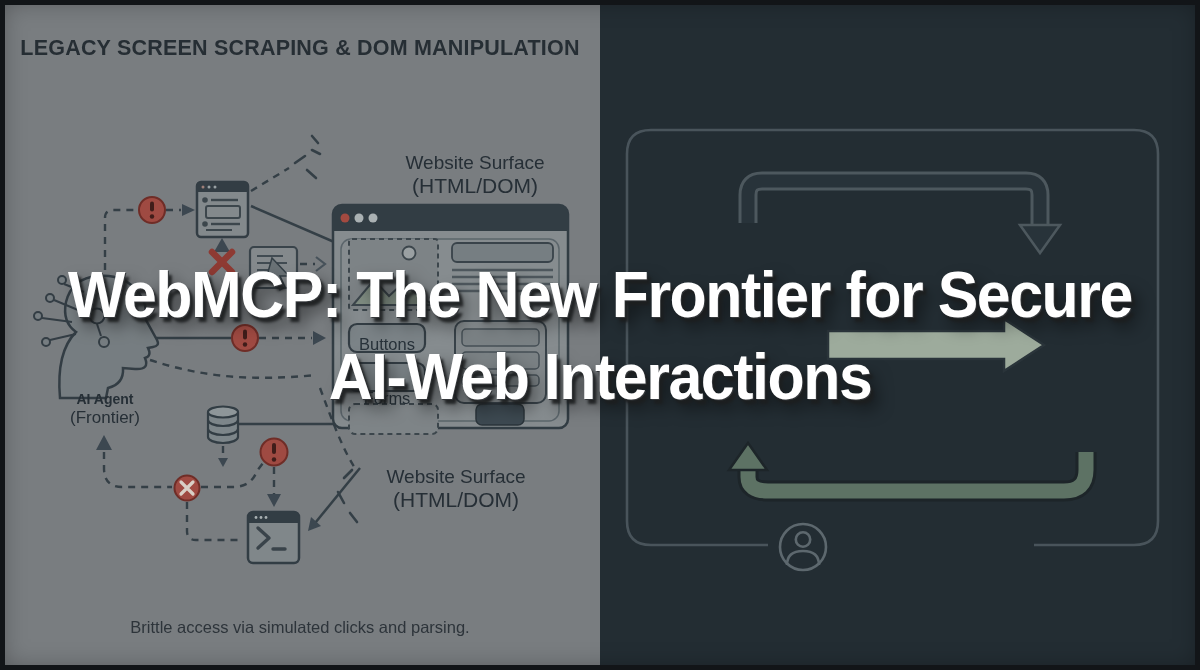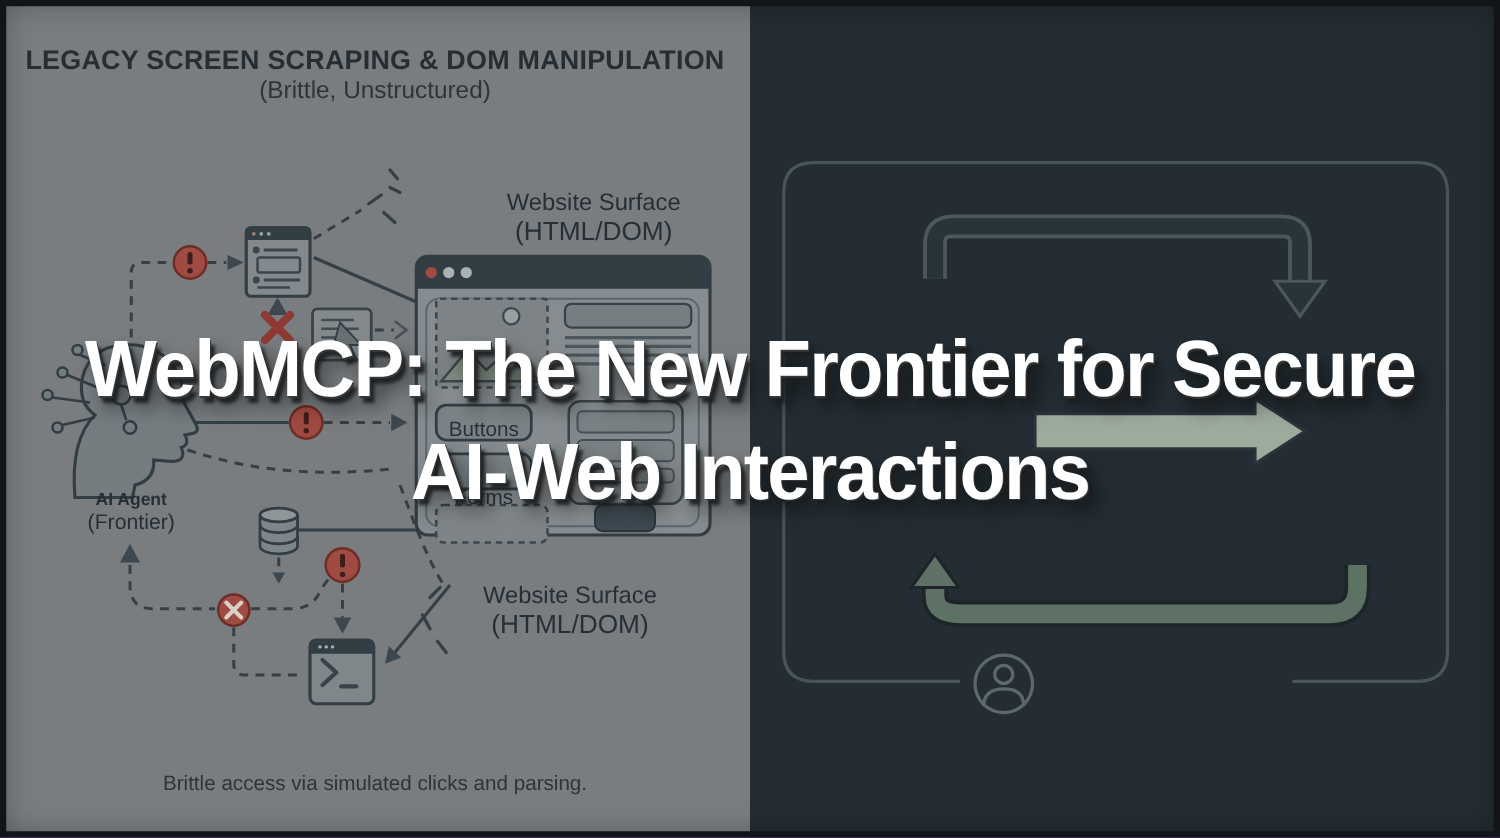--- a/index.html
+++ b/index.html
@@ -1,17 +1,17 @@
 <!DOCTYPE html>
 <html><head>
 <meta charset="utf-8">
 <style>
   * { margin:0; padding:0; box-sizing:border-box; }
   body { background:#000; font-family:"Liberation Sans","DejaVu Sans",sans-serif; }
-  .stage { position:relative; width:1200px; height:670px; overflow:hidden; background:#8b5cf6; }
+  .stage { position:relative; width:1200px; height:670px; overflow:hidden; background:#a16207; }
   .panel { position:absolute; top:0; height:670px; width:600px; }
   .panel.left  { left:0;   background:#797d80; }
   .panel.right { left:600px; background:#232d33; }
   .art { position:absolute; inset:0; z-index:1; }
   .lbl { position:absolute; z-index:3; }
   .ctr { text-align:center; }
 
   
   .l-title    { left:0; top:36px;  width:600px; font-size:21.5px; font-weight:bold; color:#262e34; letter-spacing:.2px; }
   .l-subtitle { left:0; top:61px;  width:600px; font-size:19.5px; color:#2d353b; }
@@ -194,21 +194,20 @@
         <path d="M248 523 V517 Q248 512 253 512 H294 Q299 512 299 517 V523 Z" fill="#323d44"></path>
         <circle cx="256" cy="517.5" r="1.4" fill="#a8b0b2"></circle>
           <circle cx="261" cy="517.5" r="1.4" fill="#a8b0b2"></circle>
           <circle cx="266" cy="517.5" r="1.4" fill="#a8b0b2"></circle>
         <path d="M258 528 L269 538 L258 548" stroke="#39434a" stroke-width="3.4" fill="none" stroke-linecap="round" stroke-linejoin="round"></path>
         <path d="M273 549 H285" stroke="#39434a" stroke-width="3.4" stroke-linecap="round"></path>
       </g>
     </svg>
 
     <div class="lbl l-title ctr">LEGACY SCREEN SCRAPING &amp; DOM MANIPULATION</div>
-    <div class="lbl l-subtitle ctr">(Brittle, Unstructured)</div>
     <div class="lbl ws-top ctr">
       <div class="ws-main">Website Surface</div>
       <div class="ws-sub">(HTML/DOM)</div>
     </div>
     <div class="btn-chip chip-buttons">Buttons</div>
     <div class="btn-chip chip-forms">Forms</div>
     <div class="lbl agent-lbl ctr">
       <div class="agent-main">AI Agent</div>
       <div class="agent-sub">(Frontier)</div>
     </div>

